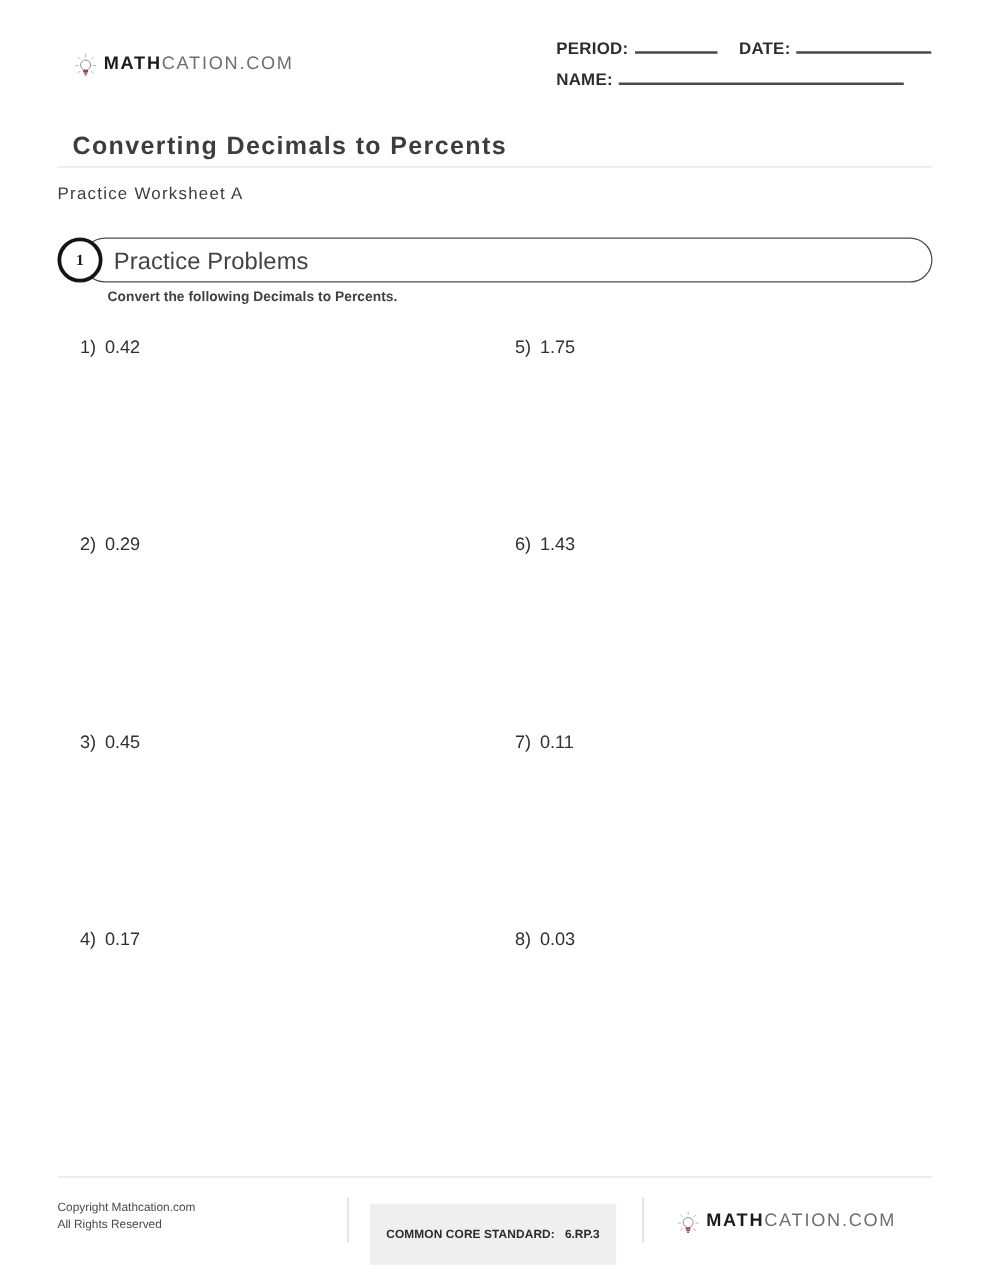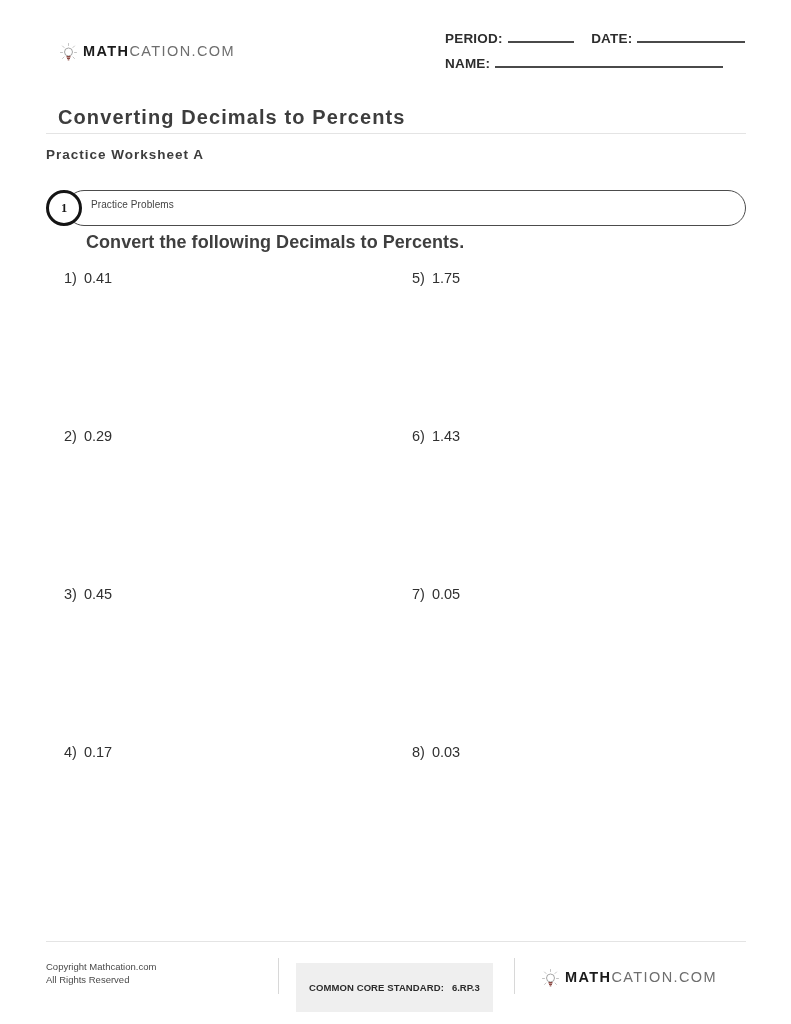--- a/index.html
+++ b/index.html
@@ -103,21 +103,21 @@
     right: 45px;
     top: 133px;
     height: 1px;
     background: #e4e4e4;
   }
   .subtitle {
     position: absolute;
     top: 147px;
     left: 46px;
     font-size: 13.5px;
-    font-weight: bold;
+    font-weight: normal;
     letter-spacing: 1px;
     color: #3d3d3d;
   }
 
   
   .section {
     position: absolute;
     top: 190px;
     left: 46px;
     right: 45px;
@@ -131,21 +131,21 @@
     height: 36px;
     border: 1.6px solid #4c4c4c;
     border-radius: 19px;
     box-sizing: border-box;
     background: #ffffff;
   }
   .pill-label {
     position: absolute;
     left: 45px;
     top: 9px;
-    font-size: 10px;
+    font-size: 19px;
     color: #434343;
     letter-spacing: 0.1px;
   }
   .badge {
     position: absolute;
     left: 0;
     top: 0;
     width: 36px;
     height: 36px;
     border: 3px solid #141414;
@@ -157,21 +157,21 @@
     justify-content: center;
     font-family: "Liberation Serif", serif;
     font-size: 12.5px;
     font-weight: bold;
     color: #1a1a1a;
   }
   .instruction {
     position: absolute;
     top: 232px;
     left: 86px;
-    font-size: 18px;
+    font-size: 11px;
     font-weight: bold;
     color: #3f3f3f;
     letter-spacing: 0.05px;
   }
 
   
   .problems {
     position: absolute;
     top: 270px;
     left: 0;
@@ -298,42 +298,42 @@
     <div class="pill"></div>
     <div class="pill-label">Practice Problems</div>
     <div class="badge">1</div>
   </div>
   <div class="instruction">Convert the following Decimals to Percents.</div>
 
   <div class="problems">
 
     <div class="prow">
       <div class="prob col-left">
-        <span class="num">1)</span><span class="val">0.41</span>
+        <span class="num">1)</span><span class="val">0.42</span>
       </div>
       <div class="prob col-right">
         <span class="num">5)</span><span class="val">1.75</span>
       </div>
     </div>
 
     <div class="prow">
       <div class="prob col-left">
         <span class="num">2)</span><span class="val">0.29</span>
       </div>
       <div class="prob col-right">
         <span class="num">6)</span><span class="val">1.43</span>
       </div>
     </div>
 
     <div class="prow">
       <div class="prob col-left">
         <span class="num">3)</span><span class="val">0.45</span>
       </div>
       <div class="prob col-right">
-        <span class="num">7)</span><span class="val">0.05</span>
+        <span class="num">7)</span><span class="val">0.11</span>
       </div>
     </div>
 
     <div class="prow">
       <div class="prob col-left">
         <span class="num">4)</span><span class="val">0.17</span>
       </div>
       <div class="prob col-right">
         <span class="num">8)</span><span class="val">0.03</span>
       </div>

